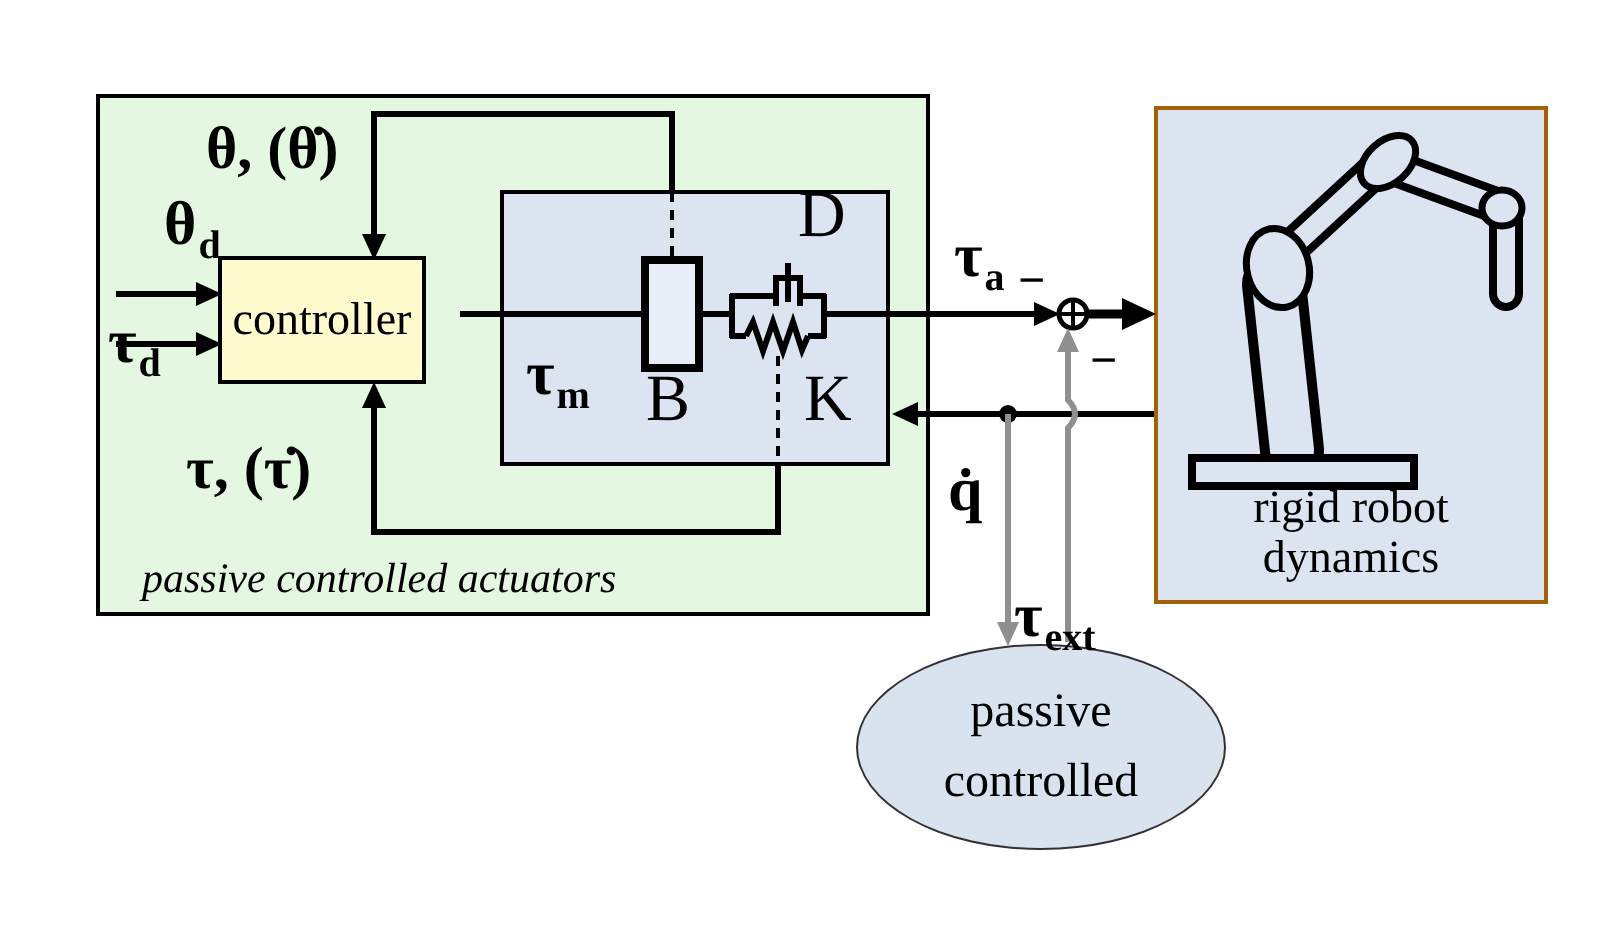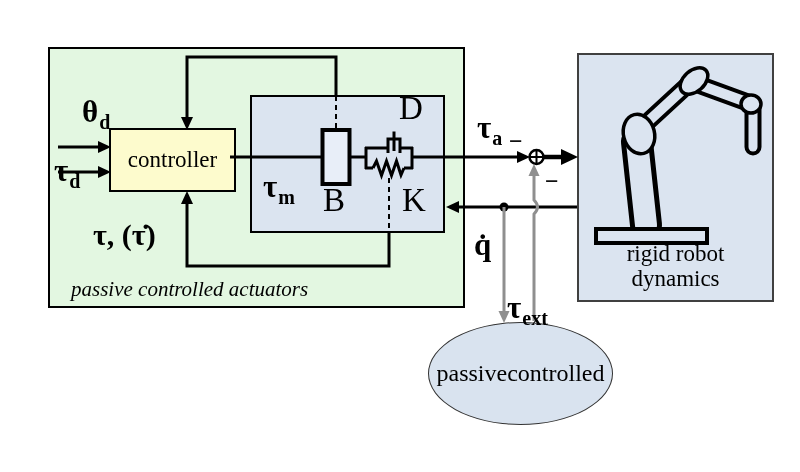--- a/index.html
+++ b/index.html
@@ -1,26 +1,26 @@
 <!DOCTYPE html>
 <html style="--actuators-bg: #e3f7e1; --elastic-bg: #dbe4f0; --controller-bg: #fdfbcd; --robot-bg: #dbe4f0; --environment-bg: #d9e3ef; --b-element-bg: #e8eef8; --signal-gray: #8f8f8f;"><head>
 <meta charset="utf-8">
 <style>
   html,body{margin:0;padding:0;background:#fff;}
   .canvas{position:relative;width:800px;height:472px;background:#fff;overflow:hidden;
           font-family:"Liberation Serif","DejaVu Serif",serif;color:#000;}
   .box{position:absolute;box-sizing:border-box;}
   .actuators{left:48px;top:47px;width:417px;height:261px;background:var(--actuators-bg,#e3f7e1);border:2.5px solid #000;}
   .elastic{left:250px;top:95px;width:195px;height:138px;background:var(--elastic-bg,#dbe4f0);border:2px solid #000;}
-  .controller{left:109px;top:128px;width:127px;height:64px;background:var(--controller-bg,#fdfbcd);border:2px solid #000;
+  .controller{left:109px;top:128px;width:104px;height:64px;background:var(--controller-bg,#fdfbcd);border:2px solid #000;
               display:flex;align-items:center;justify-content:center;font-size:23px;}
-  .robot{left:577px;top:53px;width:197px;height:249px;background:var(--robot-bg,#dbe4f0);border:2px solid #404040;padding-left:32px;}
+  .robot{left:577px;top:53px;width:197px;height:249px;background:var(--robot-bg,#dbe4f0);border:2px solid #a16207;padding-left:32px;}
   .robot-caption{position:absolute;left:0;right:0;bottom:8px;text-align:center;font-size:23px;line-height:1.12;}
   .env{left:428px;top:322px;width:185px;height:103px;background:var(--environment-bg,#d9e3ef);border:1.5px solid #333;
-       border-radius:50%;display:flex;flex-direction:row;align-items:center;justify-content:center;
+       border-radius:50%;display:flex;flex-direction:column;align-items:center;justify-content:center;
        font-size:24px;line-height:1.45;}
   svg.overlay{position:absolute;left:0;top:0;pointer-events:none;}
   .lbl{position:absolute;line-height:1;white-space:nowrap;}
   .bold{font-weight:bold;}
   .fs30{font-size:30px;} .fs33{font-size:33px;} .fs21{font-size:21px;font-style:italic;} .fs24{font-size:24px;} .fs31{font-size:31px;}
   .base{font-size:31px;font-weight:bold;}
   .sub{font-size:20px;font-weight:bold;vertical-align:-7px;margin-left:1px;}
   
   .k3{stroke:#000;stroke-width:3;fill:none;}
   .k2{stroke:#000;stroke-width:2;fill:none;}
@@ -132,20 +132,21 @@
       <line x1="753" y1="107" x2="753" y2="147" stroke="var(--robot-bg,#dbe4f0)" stroke-width="9"></line>
       <ellipse cx="751" cy="104" rx="10" ry="9" fill="var(--robot-bg,#dbe4f0)" stroke="#000" stroke-width="3.5"></ellipse>
       <ellipse cx="694" cy="81" rx="16" ry="10.5" transform="rotate(-42 694 81)" fill="var(--robot-bg,#dbe4f0)" stroke="#000" stroke-width="3.5"></ellipse>
       <line x1="646" y1="225" x2="637" y2="142" stroke="#000" stroke-width="32"></line>
       <line x1="646" y1="225" x2="637" y2="142" stroke="var(--robot-bg,#dbe4f0)" stroke-width="22"></line>
       <ellipse cx="639" cy="134" rx="15.5" ry="20" transform="rotate(-14 639 134)" fill="var(--robot-bg,#dbe4f0)" stroke="#000" stroke-width="3.5"></ellipse>
       <rect x="596" y="229" width="111" height="14" fill="var(--robot-bg,#dbe4f0)" stroke="#000" stroke-width="4"></rect>
     </g>
   </svg>
 
+  <div class="lbl bold fs30" style="left:103px;top:60px;">θ, (θ̇)</div>
 
   <div class="lbl" style="left:54px;top:96px;margin-left:28px;"><span class="base">θ</span><span class="sub">d</span></div>
 
   <div class="lbl" style="left:54px;top:155px;"><span class="base">τ</span><span class="sub">d</span></div>
 
   <div class="lbl" style="left:263px;top:171px;"><span class="base">τ</span><span class="sub">m</span></div>
 
   <div class="lbl fs33" style="left:323px;top:184px;">B</div>
   <div class="lbl fs33" style="left:402px;top:184px;">K</div>
   <div class="lbl fs33" style="left:399px;top:92px;">D</div>

